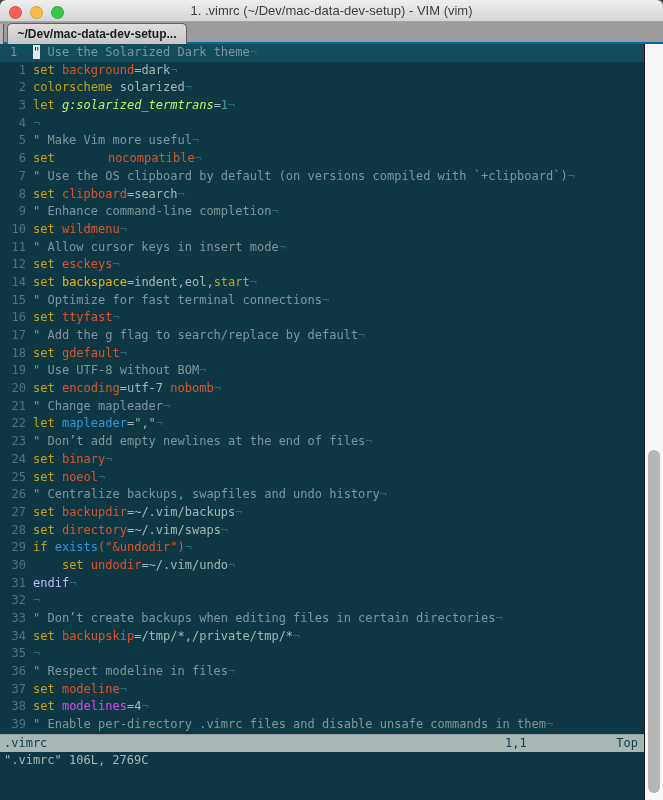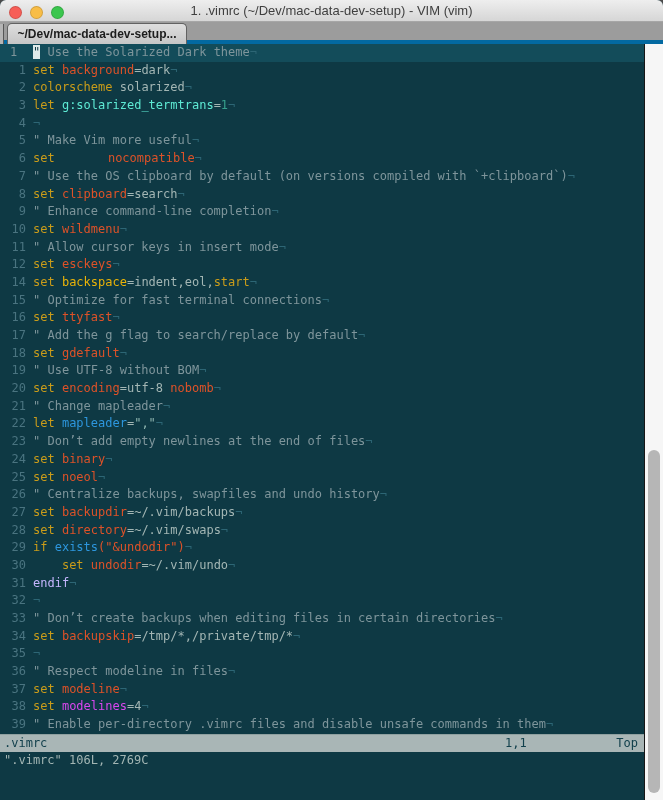--- a/index.html
+++ b/index.html
@@ -13,21 +13,21 @@
   .traffic { position:absolute; top:6px; left:9px; display:flex; gap:8px; }
   .light { width:13px; height:13px; border-radius:50%; border:1px solid rgba(0,0,0,.15); }
   .light.red    { background:var(--traffic-red); }
   .light.yellow { background:var(--traffic-yellow); }
   .light.green  { background:var(--traffic-green); }
   .title { text-align:center; line-height:21px; font-size:13px; color:#3f3f3f;
            white-space:nowrap; overflow:hidden; }
 
   
   .tabbar { height:22px; flex:none; position:relative; background:#9c9c9c;
-            border-bottom:4px solid #0369a1; }
+            border-bottom:2px solid #0369a1; }
   .tab-sliver { position:absolute; left:0; top:2px; width:4px; height:20px;
                 background:#b5b5b5; border-right:1px solid #565656; }
   .tab { position:absolute; left:7px; top:1px; width:180px; height:21px;
          background:linear-gradient(#dedede,#c6c6c6); border:1px solid #626262; border-bottom:none;
          border-radius:5px 5px 0 0; font-weight:bold; font-size:12px; color:#1d1d1d;
          text-align:center; line-height:20px; white-space:nowrap; overflow:hidden; }
 
   
   .term { flex:1; position:relative; background:var(--bg);
           font-family:"DejaVu Sans Mono",monospace; font-size:12px; }
@@ -71,37 +71,37 @@
     <span class="tab-sliver"></span>
     <div class="tab">~/Dev/mac-data-dev-setup...</div>
   </div>
 
   <div class="term">
     <div class="content">
       <div>
           <div class="row cur"><span class="lnum">1</span><span class="code"><span class="cursor-block">"</span><span style="color: rgb(126, 149, 155);"> Use the Solarized Dark theme</span><span style="color: rgb(45, 102, 117);">¬</span></span></div>
           <div class="row"><span class="lnum">1</span><span class="code"><span style="color: rgb(201, 156, 26);">set </span><span style="color: rgb(222, 82, 40);">background</span><span style="color: rgb(163, 182, 180);">=dark</span><span style="color: rgb(45, 102, 117);">¬</span></span></div>
           <div class="row"><span class="lnum">2</span><span class="code"><span style="color: rgb(201, 156, 26);">colorscheme </span><span style="color: rgb(163, 182, 180);">solarized</span><span style="color: rgb(45, 102, 117);">¬</span></span></div>
-          <div class="row"><span class="lnum">3</span><span class="code"><span style="color: rgb(201, 156, 26);">let </span><span style="color: #5eead4;">g:solarized_termtrans</span><span style="color: rgb(163, 182, 180);">=</span><span style="color: rgb(55, 160, 141);">1</span><span style="color: rgb(45, 102, 117);">¬</span></span></div>
+          <div class="row"><span class="lnum">3</span><span class="code"><span style="color: rgb(201, 156, 26);">let </span><span style="color: #bef264; font-style: italic;">g:solarized_termtrans</span><span style="color: rgb(163, 182, 180);">=</span><span style="color: rgb(55, 160, 141);">1</span><span style="color: rgb(45, 102, 117);">¬</span></span></div>
           <div class="row"><span class="lnum">4</span><span class="code"><span style="color: rgb(45, 102, 117);">¬</span></span></div>
           <div class="row"><span class="lnum">5</span><span class="code"><span style="color: rgb(126, 149, 155);">" Make Vim more useful</span><span style="color: rgb(45, 102, 117);">¬</span></span></div>
           <div class="row"><span class="lnum">6</span><span class="code"><span style="color: rgb(201, 156, 26);">set </span><span style="color: rgb(222, 82, 40); margin-left: 46px;">nocompatible</span><span style="color: rgb(45, 102, 117);">¬</span></span></div>
           <div class="row"><span class="lnum">7</span><span class="code"><span style="color: rgb(126, 149, 155);">" Use the OS clipboard by default (on versions compiled with `+clipboard`)</span><span style="color: rgb(45, 102, 117);">¬</span></span></div>
           <div class="row"><span class="lnum">8</span><span class="code"><span style="color: rgb(201, 156, 26);">set </span><span style="color: rgb(222, 82, 40);">clipboard</span><span style="color: rgb(163, 182, 180);">=search</span><span style="color: rgb(45, 102, 117);">¬</span></span></div>
           <div class="row"><span class="lnum">9</span><span class="code"><span style="color: rgb(126, 149, 155);">" Enhance command-line completion</span><span style="color: rgb(45, 102, 117);">¬</span></span></div>
           <div class="row"><span class="lnum">10</span><span class="code"><span style="color: rgb(201, 156, 26);">set </span><span style="color: rgb(222, 82, 40);">wildmenu</span><span style="color: rgb(45, 102, 117);">¬</span></span></div>
           <div class="row"><span class="lnum">11</span><span class="code"><span style="color: rgb(126, 149, 155);">" Allow cursor keys in insert mode</span><span style="color: rgb(45, 102, 117);">¬</span></span></div>
           <div class="row"><span class="lnum">12</span><span class="code"><span style="color: rgb(201, 156, 26);">set </span><span style="color: rgb(222, 82, 40);">esckeys</span><span style="color: rgb(45, 102, 117);">¬</span></span></div>
           <div class="row"><span class="lnum">14</span><span class="code"><span style="color: rgb(201, 156, 26);">set </span><span style="color: #eab308;">backspace</span><span style="color: rgb(163, 182, 180);">=indent,eol,</span><span style="color: rgb(201, 156, 26);">start</span><span style="color: rgb(45, 102, 117);">¬</span></span></div>
           <div class="row"><span class="lnum">15</span><span class="code"><span style="color: rgb(126, 149, 155);">" Optimize for fast terminal connections</span><span style="color: rgb(45, 102, 117);">¬</span></span></div>
           <div class="row"><span class="lnum">16</span><span class="code"><span style="color: rgb(201, 156, 26);">set </span><span style="color: rgb(222, 82, 40);">ttyfast</span><span style="color: rgb(45, 102, 117);">¬</span></span></div>
           <div class="row"><span class="lnum">17</span><span class="code"><span style="color: rgb(126, 149, 155);">" Add the g flag to search/replace by default</span><span style="color: rgb(45, 102, 117);">¬</span></span></div>
           <div class="row"><span class="lnum">18</span><span class="code"><span style="color: rgb(201, 156, 26);">set </span><span style="color: rgb(222, 82, 40);">gdefault</span><span style="color: rgb(45, 102, 117);">¬</span></span></div>
           <div class="row"><span class="lnum">19</span><span class="code"><span style="color: rgb(126, 149, 155);">" Use UTF-8 without BOM</span><span style="color: rgb(45, 102, 117);">¬</span></span></div>
-          <div class="row"><span class="lnum">20</span><span class="code"><span style="color: rgb(201, 156, 26);">set </span><span style="color: rgb(222, 82, 40);">encoding</span><span style="color: rgb(163, 182, 180);">=utf-8 </span><span style="color: rgb(222, 82, 40);">nobomb</span><span style="color: rgb(45, 102, 117);">¬</span></span></div>
+          <div class="row"><span class="lnum">20</span><span class="code"><span style="color: rgb(201, 156, 26);">set </span><span style="color: rgb(222, 82, 40);">encoding</span><span style="color: rgb(163, 182, 180);">=utf-7 </span><span style="color: rgb(222, 82, 40);">nobomb</span><span style="color: rgb(45, 102, 117);">¬</span></span></div>
           <div class="row"><span class="lnum">21</span><span class="code"><span style="color: rgb(126, 149, 155);">" Change mapleader</span><span style="color: rgb(45, 102, 117);">¬</span></span></div>
           <div class="row"><span class="lnum">22</span><span class="code"><span style="color: rgb(201, 156, 26);">let </span><span style="color: rgb(45, 150, 221);">mapleader</span><span style="color: rgb(163, 182, 180);">=</span><span style="color: rgb(143, 182, 176);">","</span><span style="color: rgb(45, 102, 117);">¬</span></span></div>
           <div class="row"><span class="lnum">23</span><span class="code"><span style="color: rgb(126, 149, 155);">" Don’t add empty newlines at the end of files</span><span style="color: rgb(45, 102, 117);">¬</span></span></div>
           <div class="row"><span class="lnum">24</span><span class="code"><span style="color: rgb(201, 156, 26);">set </span><span style="color: rgb(222, 82, 40);">binary</span><span style="color: rgb(45, 102, 117);">¬</span></span></div>
           <div class="row"><span class="lnum">25</span><span class="code"><span style="color: rgb(201, 156, 26);">set </span><span style="color: rgb(222, 82, 40);">noeol</span><span style="color: rgb(45, 102, 117);">¬</span></span></div>
           <div class="row"><span class="lnum">26</span><span class="code"><span style="color: rgb(126, 149, 155);">" Centralize backups, swapfiles and undo history</span><span style="color: rgb(45, 102, 117);">¬</span></span></div>
           <div class="row"><span class="lnum">27</span><span class="code"><span style="color: rgb(201, 156, 26);">set </span><span style="color: rgb(222, 82, 40);">backupdir</span><span style="color: rgb(163, 182, 180);">=~/.vim/backups</span><span style="color: rgb(45, 102, 117);">¬</span></span></div>
           <div class="row"><span class="lnum">28</span><span class="code"><span style="color: rgb(201, 156, 26);">set </span><span style="color: rgb(222, 82, 40);">directory</span><span style="color: rgb(163, 182, 180);">=~/.vim/swaps</span><span style="color: rgb(45, 102, 117);">¬</span></span></div>
           <div class="row"><span class="lnum">29</span><span class="code"><span style="color: rgb(201, 156, 26);">if </span><span style="color: rgb(45, 150, 221);">exists</span><span style="color: rgb(222, 82, 40);">("&amp;undodir")</span><span style="color: rgb(45, 102, 117);">¬</span></span></div>
           <div class="row"><span class="lnum">30</span><span class="code"><span style="color: rgb(163, 182, 180);">    </span><span style="color: rgb(201, 156, 26);">set </span><span style="color: rgb(222, 82, 40);">undodir</span><span style="color: rgb(163, 182, 180);">=~/.vim/undo</span><span style="color: rgb(45, 102, 117);">¬</span></span></div>

